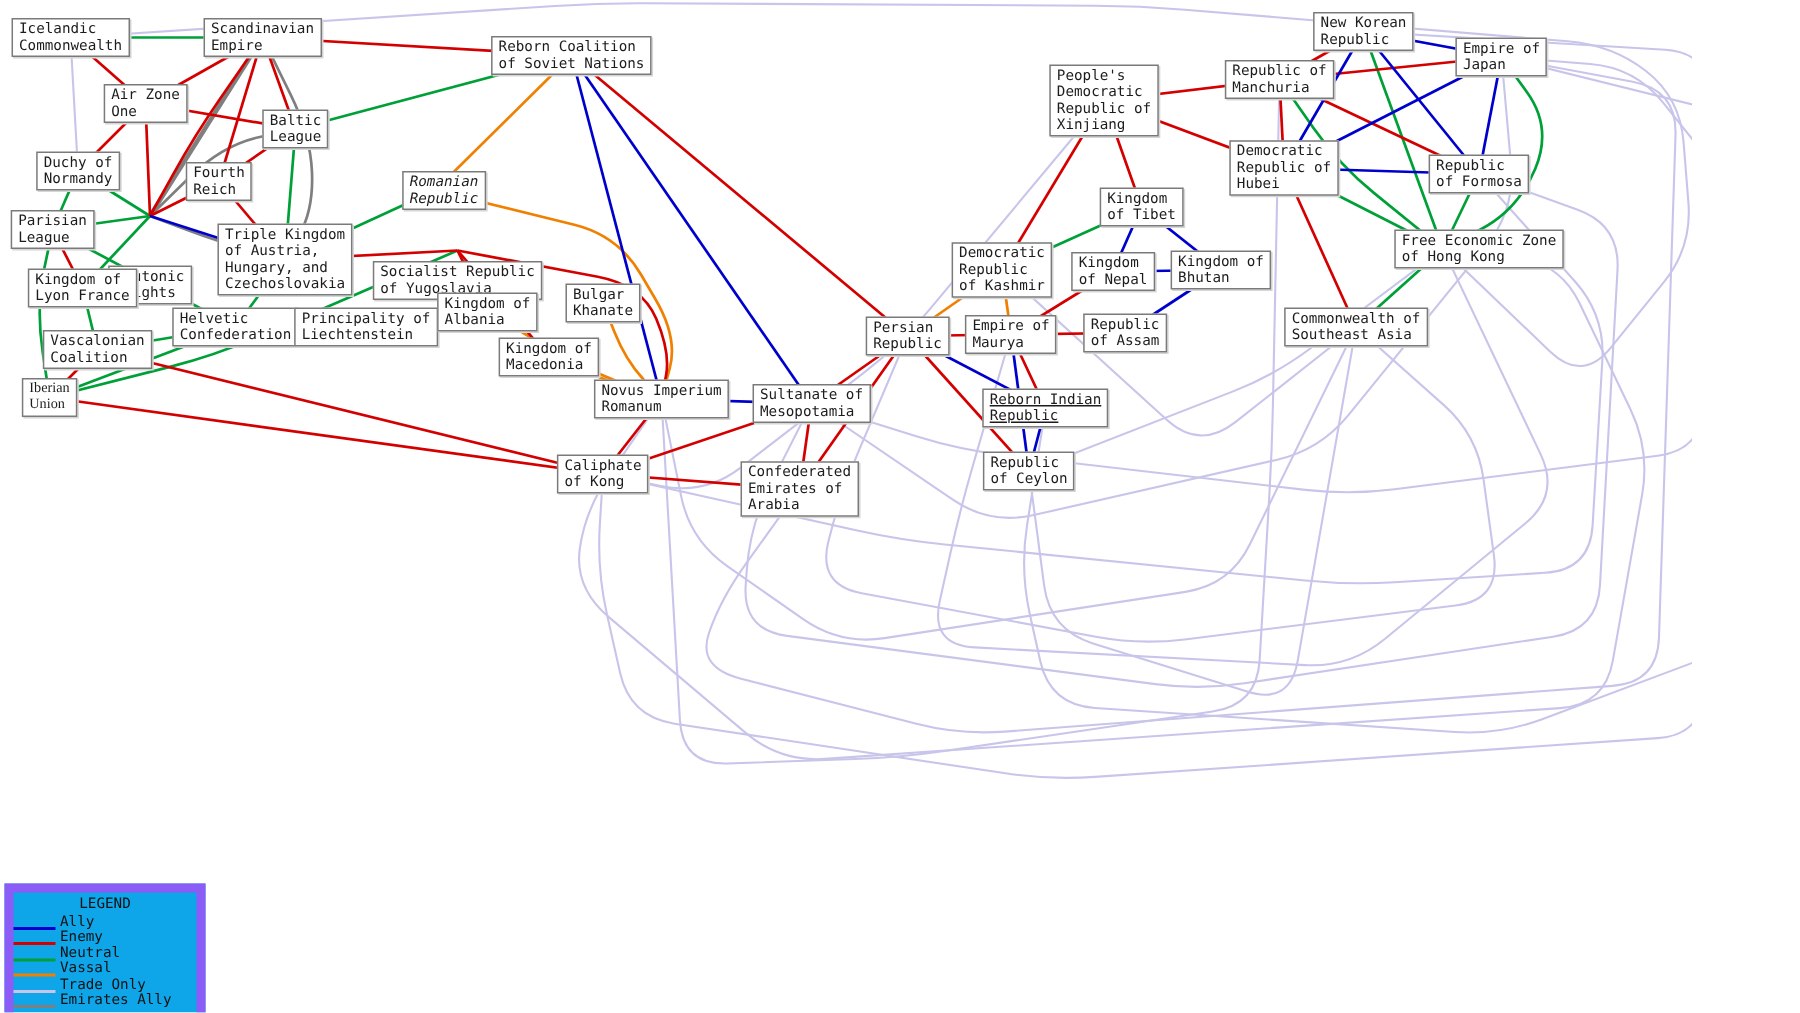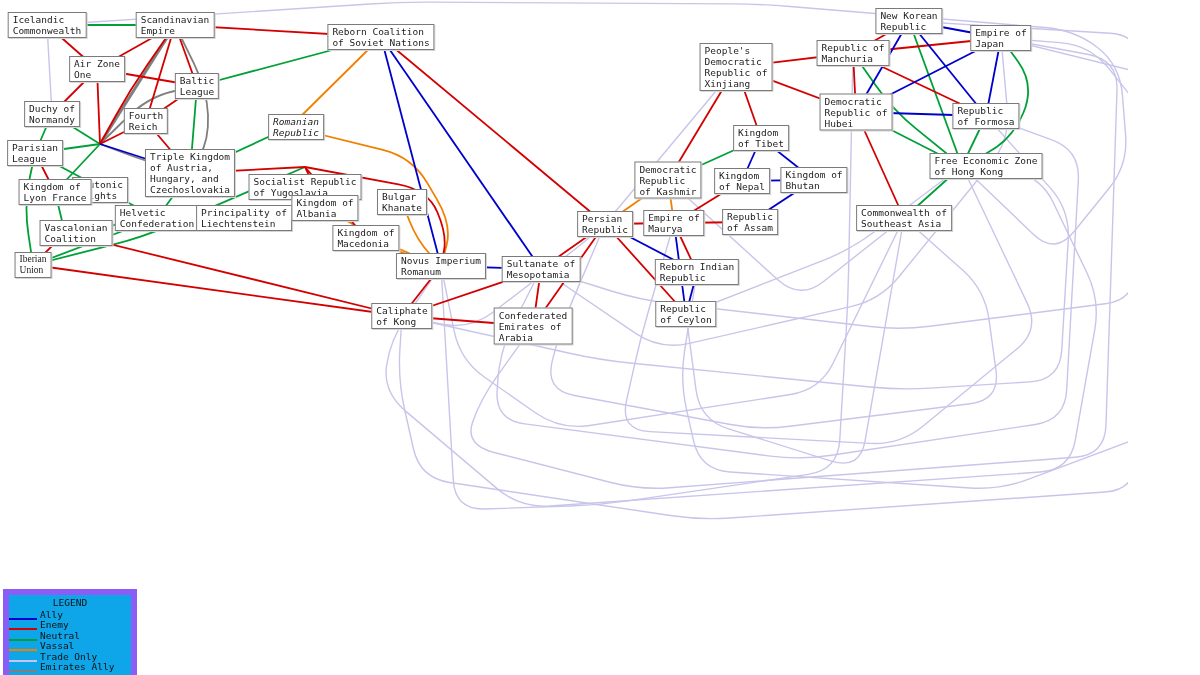--- a/index.html
+++ b/index.html
@@ -152,21 +152,21 @@
       <div class="node" style="left: 190px; top: 173px;">Triple Kingdom
 of Austria,
 Hungary, and
 Czechoslovakia</div>
       <div class="node" style="left: 55px; top: 192px;">Kingdom of
 Lyon France</div>
       <div class="node" style="left: 157px; top: 218px;">Helvetic
 Confederation</div>
       <div class="node" style="left: 244px; top: 218px;">Principality of
 Liechtenstein</div>
-      <div class="node" style="left: 65px; top: 233px; margin-left: 11px;">Vascalonian
+      <div class="node" style="left: 65px; top: 233px;">Vascalonian
 Coalition</div>
       <div class="node" style="left: 33px; top: 265px; font-family: Liberation Serif, serif;">Iberian
 Union</div>
       <div class="node" style="left: 381px; top: 37px;">Reborn Coalition
 of Soviet Nations</div>
       <div class="node" style="left: 296px; top: 127px; font-style: italic;">Romanian
 Republic</div>
       <div class="node" style="left: 305px; top: 167px; margin-top: 20px;">Socialist Republic
 of Yugoslavia</div>
       <div class="node" style="left: 325px; top: 208px;">Kingdom of
@@ -184,21 +184,21 @@
       <div class="node" style="left: 533px; top: 326px;">Confederated
 Emirates of
 Arabia</div>
       <div class="node" style="left: 605px; top: 224px;">Persian
 Republic</div>
       <div class="node" style="left: 668px; top: 180px;">Democratic
 Republic
 of Kashmir</div>
       <div class="node" style="left: 674px; top: 223px;">Empire of
 Maurya</div>
-      <div class="node" style="left: 697px; top: 272px;">Reborn Indian
+      <div class="node" style="left: 697px; top: 272px; text-decoration: underline;">Reborn Indian
 Republic</div>
       <div class="node" style="left: 686px; top: 314px;">Republic
 of Ceylon</div>
       <div class="node" style="left: 742px; top: 181px;">Kingdom
 of Nepal</div>
       <div class="node" style="left: 814px; top: 180px;">Kingdom of
 Bhutan</div>
       <div class="node" style="left: 750px; top: 222px;">Republic
 of Assam</div>
       <div class="node" style="left: 761px; top: 138px;">Kingdom

